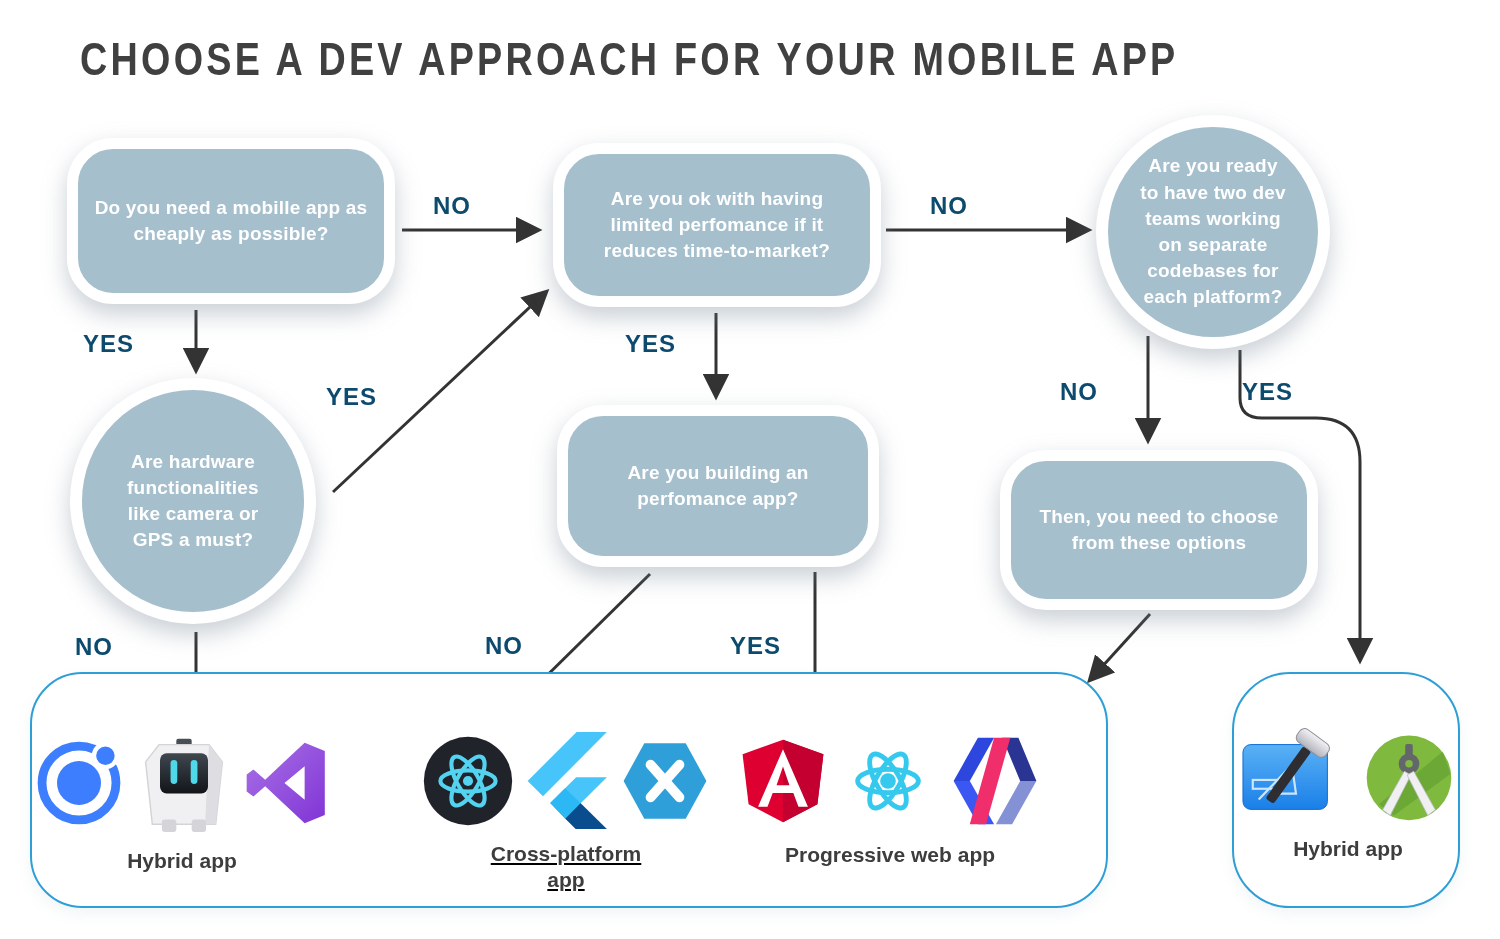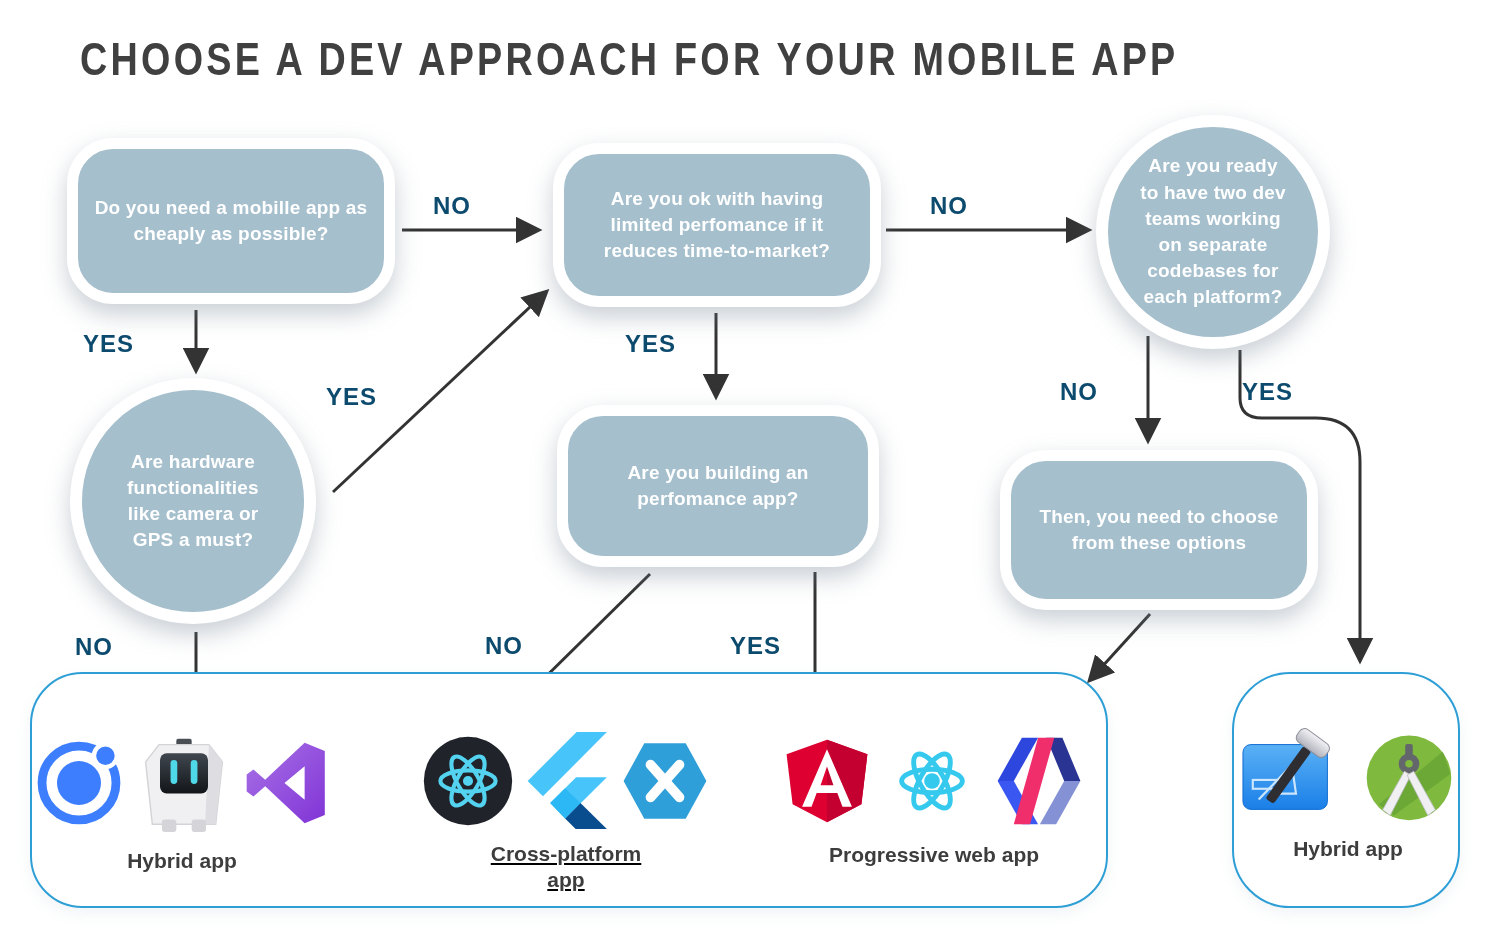--- a/index.html
+++ b/index.html
@@ -162,21 +162,21 @@
         <polygon points="27,8 73,8 96,50 73,92 27,92 4,50" fill="#2f9fd9"></polygon>
         <g stroke="#ffffff" stroke-width="11" stroke-linecap="round">
           <line x1="34" y1="32" x2="66" y2="68"></line>
           <line x1="66" y1="32" x2="34" y2="68"></line>
         </g>
       </svg>
     </div>
     <div class="outcome-label lbl-narrow-170">Cross-platform app</div>
   </div>
 
-  <div class="outcome-group" style="left:784px; top:732px; width:300px;">
+  <div class="outcome-group" style="left:740px; top:732px; width:300px;">
     <div class="icon-row">
       <svg width="86" height="92" viewBox="0 0 100 100">
         <polygon points="50,2 97,19 90,77 50,98 10,77 3,19" fill="#dd0031"></polygon>
         <polygon points="50,2 97,19 90,77 50,98" fill="#c3002f"></polygon>
         <path fill-rule="evenodd" fill="#ffffff" d="M50,13 L79,80 L68,80 L62,64 L38,64 L32,80 L21,80 Z M50,33 L57.5,55 L42.5,55 Z"></path>
       </svg>
       <svg width="98" height="98" viewBox="0 0 100 100">
         <g stroke="#35c9ee" stroke-width="5" fill="none">
           <ellipse cx="50" cy="50" rx="31" ry="12"></ellipse>
           <ellipse cx="50" cy="50" rx="31" ry="12" transform="rotate(60 50 50)"></ellipse>

